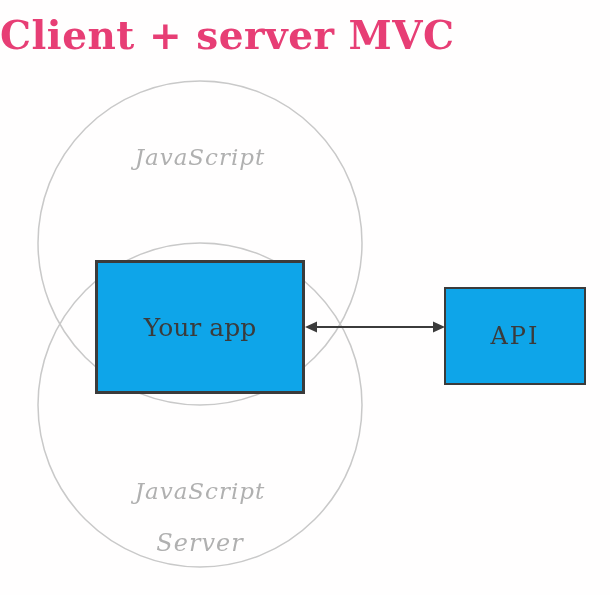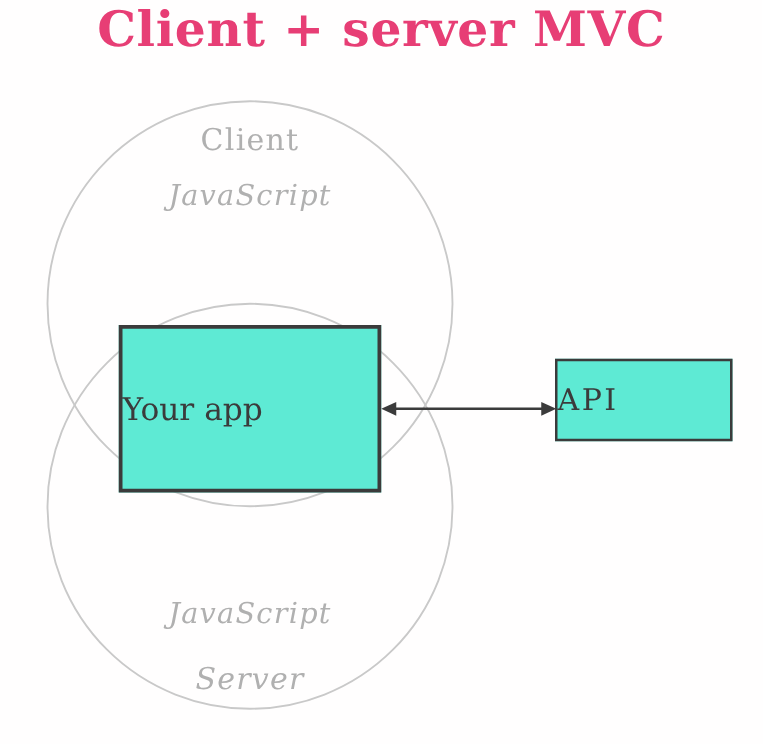--- a/index.html
+++ b/index.html
@@ -10,24 +10,23 @@
   }
   .canvas {
     position: relative;
     width: 610px;
     height: 595px;
     background: #fffefe;
     overflow: hidden;
   }
   .title {
     position: absolute;
-    top: 1px;
+    top: 12px;
     left: 0;
     width: 610px;
-    text-align: center;
     font-size: 39px;
     font-weight: bold;
     letter-spacing: 0.5px;
     color: var(--accent, #e73e75);
     z-index: 3;
   }
   svg.diagram-layer {
     position: absolute;
     inset: 0;
     z-index: 1;
@@ -39,40 +38,41 @@
   }
   .arrow-line {
     stroke: var(--dark, #3b3b3b);
     stroke-width: 2;
   }
   .arrow-head {
     fill: var(--dark, #3b3b3b);
   }
   .node-box {
     position: absolute;
-    background: #5eead4;
+    background: #0ea5e9;
     border: 3px solid var(--dark, #3b3b3b);
     box-sizing: border-box;
     display: flex;
     align-items: center;
+    justify-content: center;
     color: var(--dark, #3b3b3b);
     z-index: 2;
   }
   .app-box {
     left: 95px;
     top: 260px;
     width: 210px;
     height: 134px;
     font-size: 25px;
   }
   .api-box {
     left: 444px;
     top: 287px;
     width: 142px;
-    height: 66px;
+    height: 98px;
     border-width: 2px;
     font-size: 24px;
     letter-spacing: 2px;
   }
   .circle-label {
     position: absolute;
     left: 200px;
     transform: translate(-50%, -50%);
     color: var(--muted-text, #b0b0b0);
     font-size: 24px;
@@ -100,21 +100,20 @@
   <svg class="diagram-layer" width="610" height="595" viewBox="0 0 610 595">
     <circle class="venn-circle" cx="200" cy="243" r="162"></circle>
     <circle class="venn-circle" cx="200" cy="405" r="162"></circle>
     <g>
       <line class="arrow-line" x1="315" y1="327" x2="435" y2="327"></line>
       <polygon class="arrow-head" points="305,327 317,321.5 317,332.5"></polygon>
       <polygon class="arrow-head" points="445,327 433,321.5 433,332.5"></polygon>
     </g>
   </svg>
 
-  <div class="circle-label lbl-client">Client</div>
 
   <div class="circle-label italic lbl-js-top">JavaScript</div>
 
   <div class="node-box app-box">
     <span>Your app</span>
   </div>
 
   <div class="node-box api-box">
     <span>API</span>
   </div>

